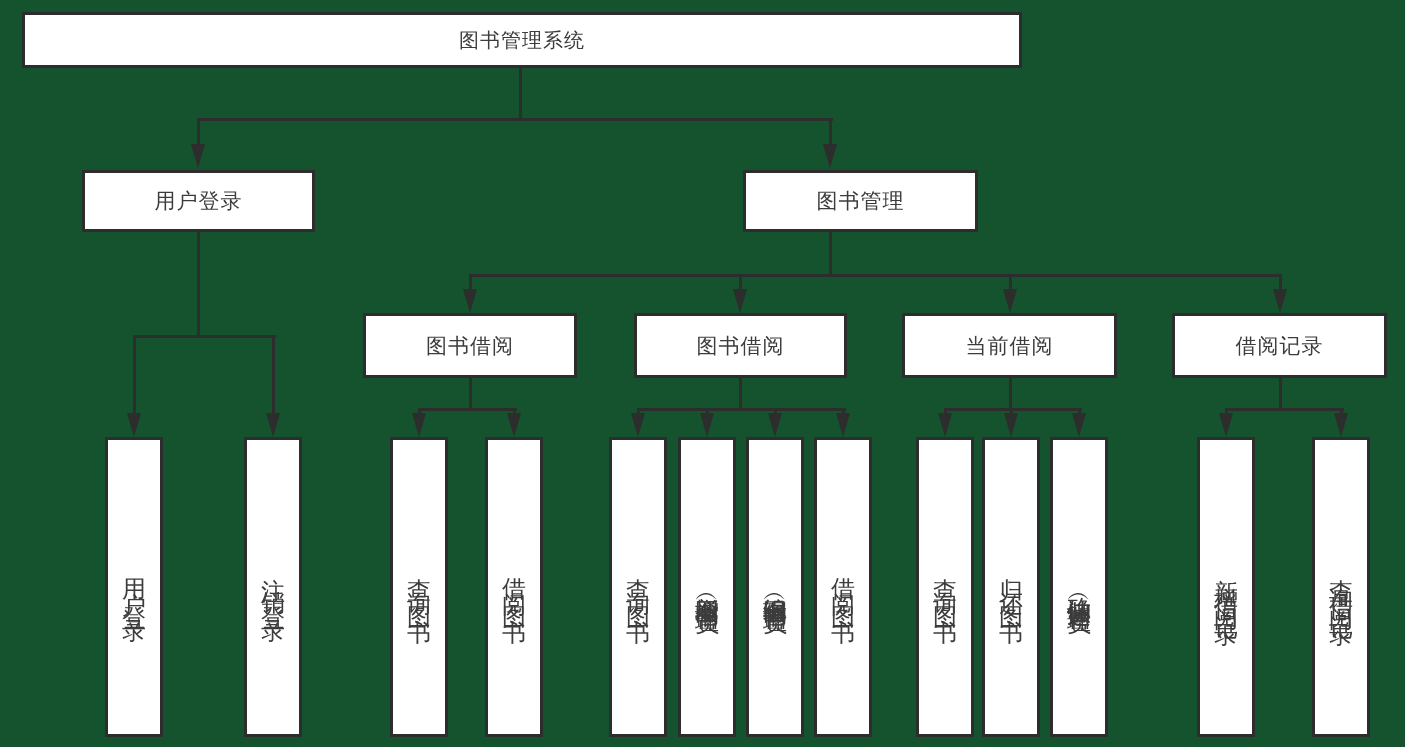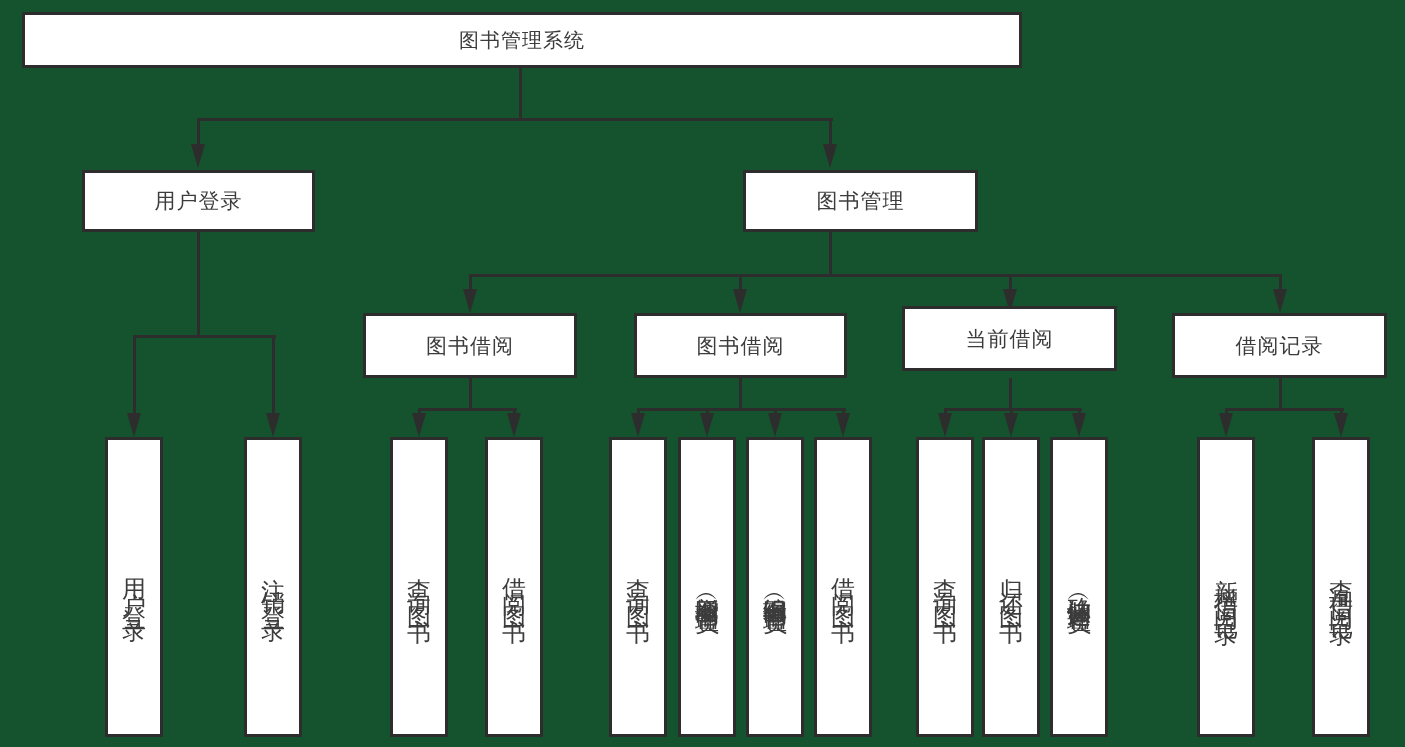--- a/index.html
+++ b/index.html
@@ -67,21 +67,21 @@
   <div class="arr" style="left:1003px;top:289px"></div>
   <div class="vl" style="left:1278.5px;top:274px;height:18px"></div>
   <div class="arr" style="left:1273px;top:289px"></div>
 
   <div class="box hb" style="left:363px;top:313px;width:214px;height:65px">
     <span>图书借阅</span>
   </div>
   <div class="box hb" style="left:634px;top:313px;width:213px;height:65px">
     <span>图书借阅</span>
   </div>
-  <div class="box hb" style="left:902px;top:306px;width:215px;height:65px">
+  <div class="box hb" style="left:902px;top:313px;width:215px;height:65px">
     <span>当前借阅</span>
   </div>
   <div class="box hb" style="left:1172px;top:313px;width:215px;height:65px">
     <span>借阅记录</span>
   </div>
 
   <div class="vl" style="left:468.5px;top:378px;height:33px"></div>
   <div class="hl" style="left:418px;top:408px;width:99px"></div>
   <div class="vl" style="left:417.5px;top:408px;height:10px"></div>
   <div class="arr" style="left:412px;top:413px"></div>

